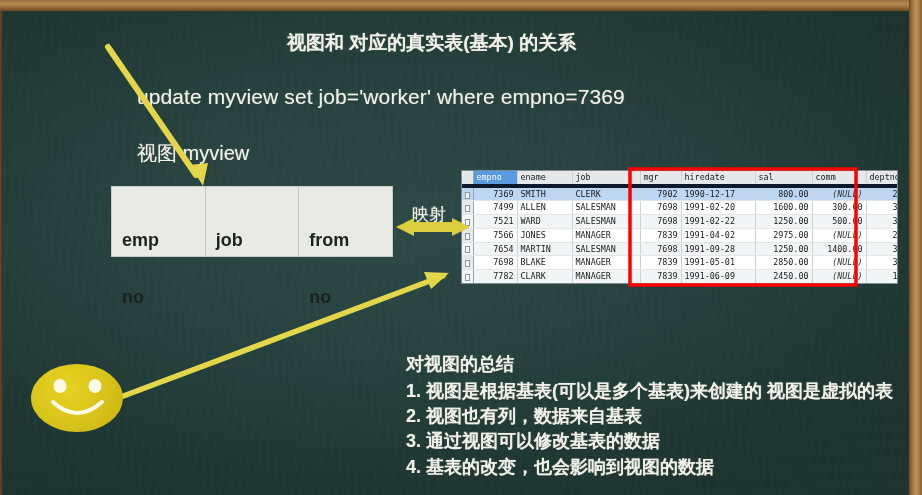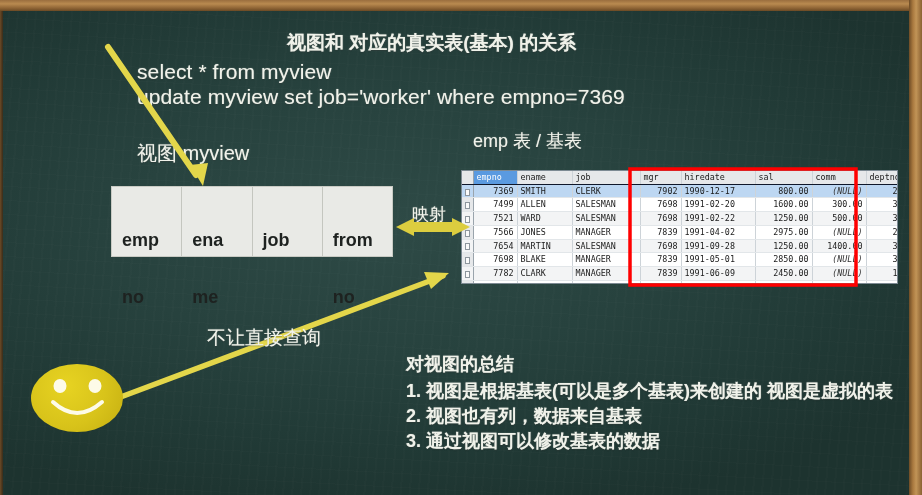--- a/index.html
+++ b/index.html
@@ -146,21 +146,21 @@
     height: 12.7px;
     line-height: 12.7px;
     overflow: hidden;
     white-space: nowrap;
     color: #1a1a1a;
   }
   #emp-grid thead th {
     background: #e6e8ea;
     font-weight: 400;
     text-align: left;
-    border-bottom: 1px solid #0f172a;
+    border-bottom: 4px solid #0f172a;
   }
   #emp-grid thead th.sel-col { background: #5a9ae0; color: #ffffff; }
   #emp-grid tbody tr.sel td { background: #bdd7f2; }
   #emp-grid tbody tr.alt td { background: #f3f4f5; }
   #emp-grid td.num { text-align: right; }
   #emp-grid td.nul { text-align: right; font-style: italic; color: #333; }
   #emp-grid .rowhdr {
     width: 11px; background: #e6e8ea; border-right: 1px solid #9aa4ac;
     padding: 0;
   }
@@ -193,35 +193,28 @@
 
   <div class="avatar" id="avatar-bottom">
     <svg viewBox="0 0 92 68">
       <ellipse cx="29" cy="22" rx="6.5" ry="7" fill="#fdfbe8"></ellipse>
       <ellipse cx="64" cy="22" rx="6.5" ry="7" fill="#fdfbe8"></ellipse>
       <path d="M22 38 Q46 60 71 38" stroke="#fdfbe8" stroke-width="4" fill="none" stroke-linecap="round"></path>
     </svg>
   </div>
 
   <div class="chalk" id="title">视图和 对应的真实表(基本) 的关系</div>
-  <div class="chalk" id="sql-1">select * from myview</div>
   <div class="chalk" id="sql-2">update myview set job='worker' where empno=7369</div>
   <div class="chalk" id="view-label">视图 myview</div>
-  <div class="chalk" id="emp-label">emp 表 / 基表</div>
   <div class="chalk" id="map-label">映射</div>
-  <div class="chalk" id="deny-label">不让直接查询</div>
 
   <div id="view-table">
     <div class="vcell">
       <span>emp</span>
       <span>no</span>
-    </div>
-    <div class="vcell">
-      <span>ena</span>
-      <span>me</span>
     </div>
     <div class="vcell">
       <span>job</span>
       <span></span>
     </div>
     <div class="vcell">
       <span>from</span>
       <span>no</span>
     </div>
   </div>
@@ -372,15 +365,16 @@
       <line x1="108" y1="47" x2="196" y2="175" stroke="#e3d64a" stroke-width="6" stroke-linecap="round"></line>
       <polygon points="203,186 190,165 208,163" fill="#e3d64a"></polygon>
     </g>
   </svg>
 
   <div id="summary">
     <div class="sum-head">对视图的总结</div>
     <div class="sum-item">1. 视图是根据基表(可以是多个基表)来创建的 视图是虚拟的表</div>
     <div class="sum-item">2. 视图也有列，数据来自基表</div>
     <div class="sum-item">3. 通过视图可以修改基表的数据</div>
+    <div class="sum-item">4. 基表的改变，也会影响到视图的数据</div>
   </div>
 
 </div>
 
 </body></html>

